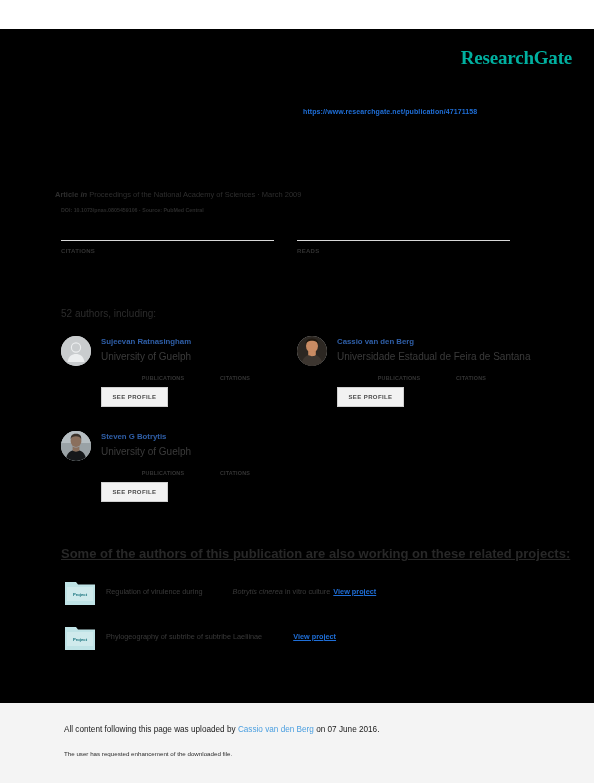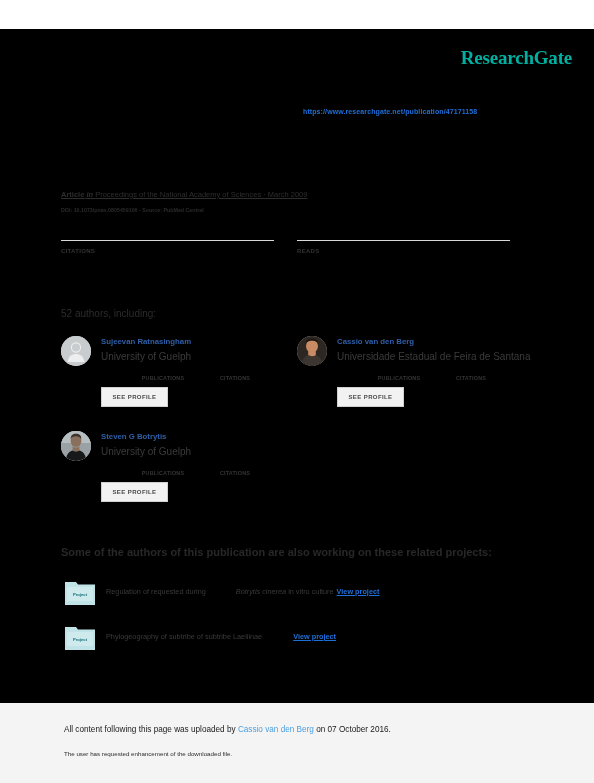--- a/index.html
+++ b/index.html
@@ -71,26 +71,25 @@
     width: 460px;
     font-size: 13px;
     font-weight: bold;
     color: #000000;
     line-height: 17px;
   }
 
   
   .meta-line {
     position: absolute;
-    left: 61px;
+    left: 55px;
     top: 190px;
     font-size: 7.5px;
     color: #2e2e2e;
     white-space: nowrap;
-    text-decoration: underline;
   }
   .meta-line .lbl { font-weight: bold; }
   .meta-line .ital { font-style: italic; font-weight: bold; }
   .doi-line {
     position: absolute;
     left: 61px;
     top: 207px;
     font-size: 5.3px;
     font-weight: bold;
     color: #2b2b2b;
@@ -202,24 +201,25 @@
     align-items: center;
     justify-content: center;
     cursor: pointer;
   }
 
   
   .projects-head {
     position: absolute;
     left: 61px;
     top: 546px;
-    font-size: 11px;
+    font-size: 13px;
     font-weight: bold;
     color: #282828;
     white-space: nowrap;
+    text-decoration: underline;
   }
   .project-row {
     position: absolute;
     left: 65px;
     height: 30px;
   }
   .project-row .pic {
     position: absolute;
     left: 0; top: 0;
     width: 30px; height: 27px;
@@ -369,35 +369,35 @@
 
   <div class="project-row" style="top:578px;">
     <div class="pic">
       <svg width="30" height="27" viewBox="0 0 30 27">
         <path d="M0 4 L11 4 L13 6.6 L30 6.6 L30 27 L0 27 Z" fill="#bfe3e6"></path>
         <rect x="2" y="9" width="26" height="14" fill="#cfeaec"></rect>
         <text x="15" y="17.6" font-family="Liberation Sans, sans-serif" font-size="4.2" font-weight="bold" fill="#14707b" text-anchor="middle">Project</text>
       </svg>
     </div>
     <div class="ptext">
-      <span>Regulation of requested during </span><span class="ital">Botrytis cinerea</span><span> in vitro culture</span><span class="vp">View project</span>
+      <span>Regulation of virulence during </span><span class="ital">Botrytis cinerea</span><span> in vitro culture</span><span class="vp">View project</span>
     </div>
   </div>
 
   <div class="project-row" style="top:623px;">
     <div class="pic">
       <svg width="30" height="27" viewBox="0 0 30 27">
         <path d="M0 4 L11 4 L13 6.6 L30 6.6 L30 27 L0 27 Z" fill="#bfe3e6"></path>
         <rect x="2" y="9" width="26" height="14" fill="#cfeaec"></rect>
         <text x="15" y="17.6" font-family="Liberation Sans, sans-serif" font-size="4.2" font-weight="bold" fill="#14707b" text-anchor="middle">Project</text>
       </svg>
     </div>
     <div class="ptext">
       <span>Phylogeography of subtribe of subtribe Laeliinae</span><span class="ital"></span><span></span><span class="vp">View project</span>
     </div>
   </div>
 
   <div class="foot1">
-    <span>All content following this page was uploaded by </span><span class="who">Cassio van den Berg</span><span> on 07 October 2016.</span>
+    <span>All content following this page was uploaded by </span><span class="who">Cassio van den Berg</span><span> on 07 June 2016.</span>
   </div>
   <div class="foot2">The user has requested enhancement of the downloaded file.</div>
 
 </div>
 
 </body></html>

